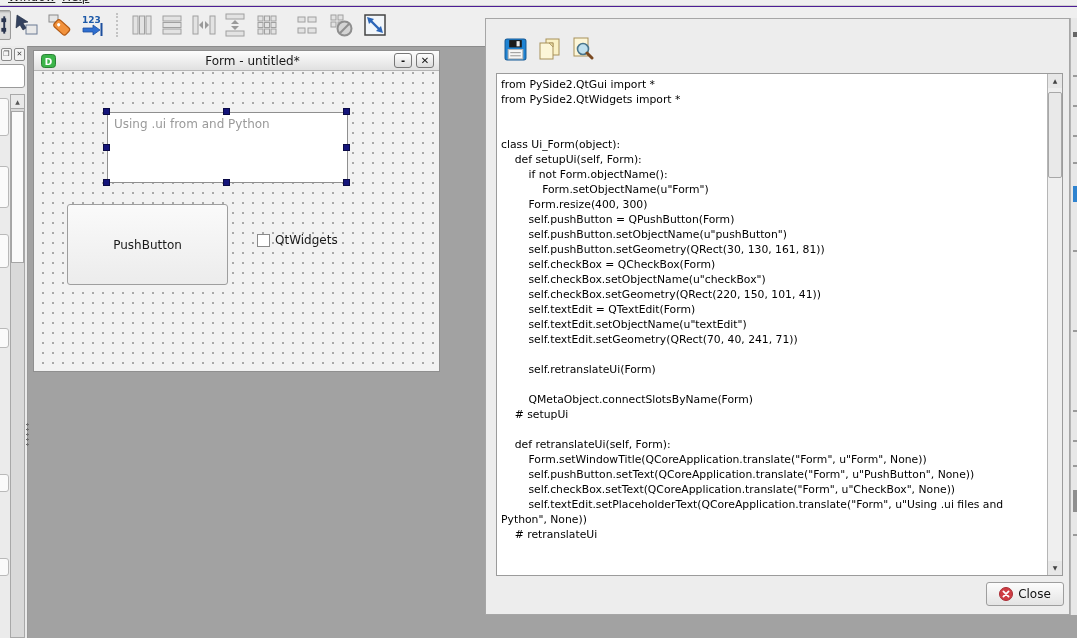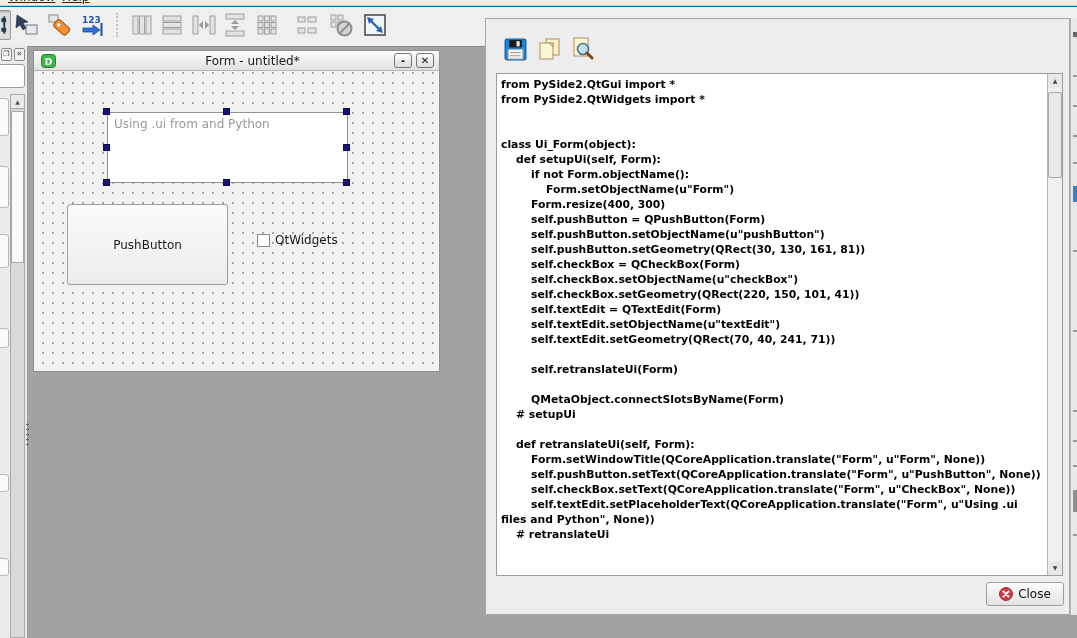--- a/index.html
+++ b/index.html
@@ -1,19 +1,19 @@
 <!DOCTYPE html>
 <html><head>
 <meta charset="utf-8">
 <style>
   * { margin:0; padding:0; box-sizing:border-box; }
   html,body { background:#efefef; }
   #screen {
     position:relative; width:1077px; height:638px; overflow:hidden;
-    background:#0369a1; font-family:"DejaVu Sans", sans-serif; color:#1a1a1a;
+    background:#4c1d95; font-family:"DejaVu Sans", sans-serif; color:#1a1a1a;
   }
   .abs { position:absolute; }
 
   
   #menubar { left:0; top:0; width:1077px; height:6px; overflow:hidden; background:#efefef; border-bottom:1px solid #cfcfcf; }
   #menubar span { position:absolute; top:-10px; font-size:12px; color:#222; text-decoration:underline; }
 
   
   #toolbar { left:0; top:7px; width:1077px; height:39px; background:#efefef; }
   .tbtn { position:absolute; top:3px; width:28px; height:30px; border:1px solid transparent; border-radius:2px;
@@ -53,21 +53,21 @@
   #w-pushbutton { position:absolute; left:33px; top:132px; width:161px; height:81px;
                   background:linear-gradient(#fafafa,#ececec); border:1px solid #9e9e9e; border-radius:3px;
                   display:flex; align-items:center; justify-content:center; font-size:12px; color:#1a1a1a; }
   #w-checkbox { position:absolute; left:223px; top:158px; height:20px; display:flex; align-items:center; }
   #w-checkbox .box { width:13px; height:13px; background:#fff; border:1px solid #8a8a8a; margin-right:5px; }
   #w-checkbox .lbl { font-size:12px; color:#1a1a1a; }
 
   
   #codedlg { left:485px; top:18px; width:585px; height:597px; background:#ededed; border:1px solid #a6a6a6; }
   .dlg-icon { position:absolute; top:17px; width:26px; height:26px; display:flex; align-items:center; justify-content:center; }
-  #codearea { position:absolute; left:10px; top:54px; width:567px; height:503px; background:#fff; border:1px solid #9b9b9b; overflow:hidden;font-weight:bold; }
+  #codearea { position:absolute; left:10px; top:54px; width:567px; height:503px; background:#fff; border:1px solid #9b9b9b; overflow:hidden; }
   #codetext { position:absolute; left:4px; top:3px; width:544px; white-space:pre-wrap; word-wrap:break-word;
               font-family:"DejaVu Sans", sans-serif; font-size:10.8px; line-height:15px; color:#000; }
   #code-scroll { position:absolute; right:0; top:0; width:15px; height:501px; background:#efefef; border-left:1px solid #b5b5b5; }
   #code-scroll .sarrow { position:absolute; left:0; width:14px; height:14px; background:#e7e7e7; font-size:6px; line-height:14px; text-align:center; color:#444; }
   #code-scroll .sthumb { position:absolute; left:0; top:18px; width:14px; height:86px; background:#e9e9e9; border:1px solid #a8a8a8; border-radius:2px; }
   #closebtn { position:absolute; left:500px; top:563px; width:78px; height:24px;
               background:linear-gradient(#fcfcfc,#e4e4e4); border:1px solid #9e9e9e; border-radius:3px;
               display:flex; align-items:center; justify-content:center; gap:5px; font-size:12px; color:#111; }
 
   

